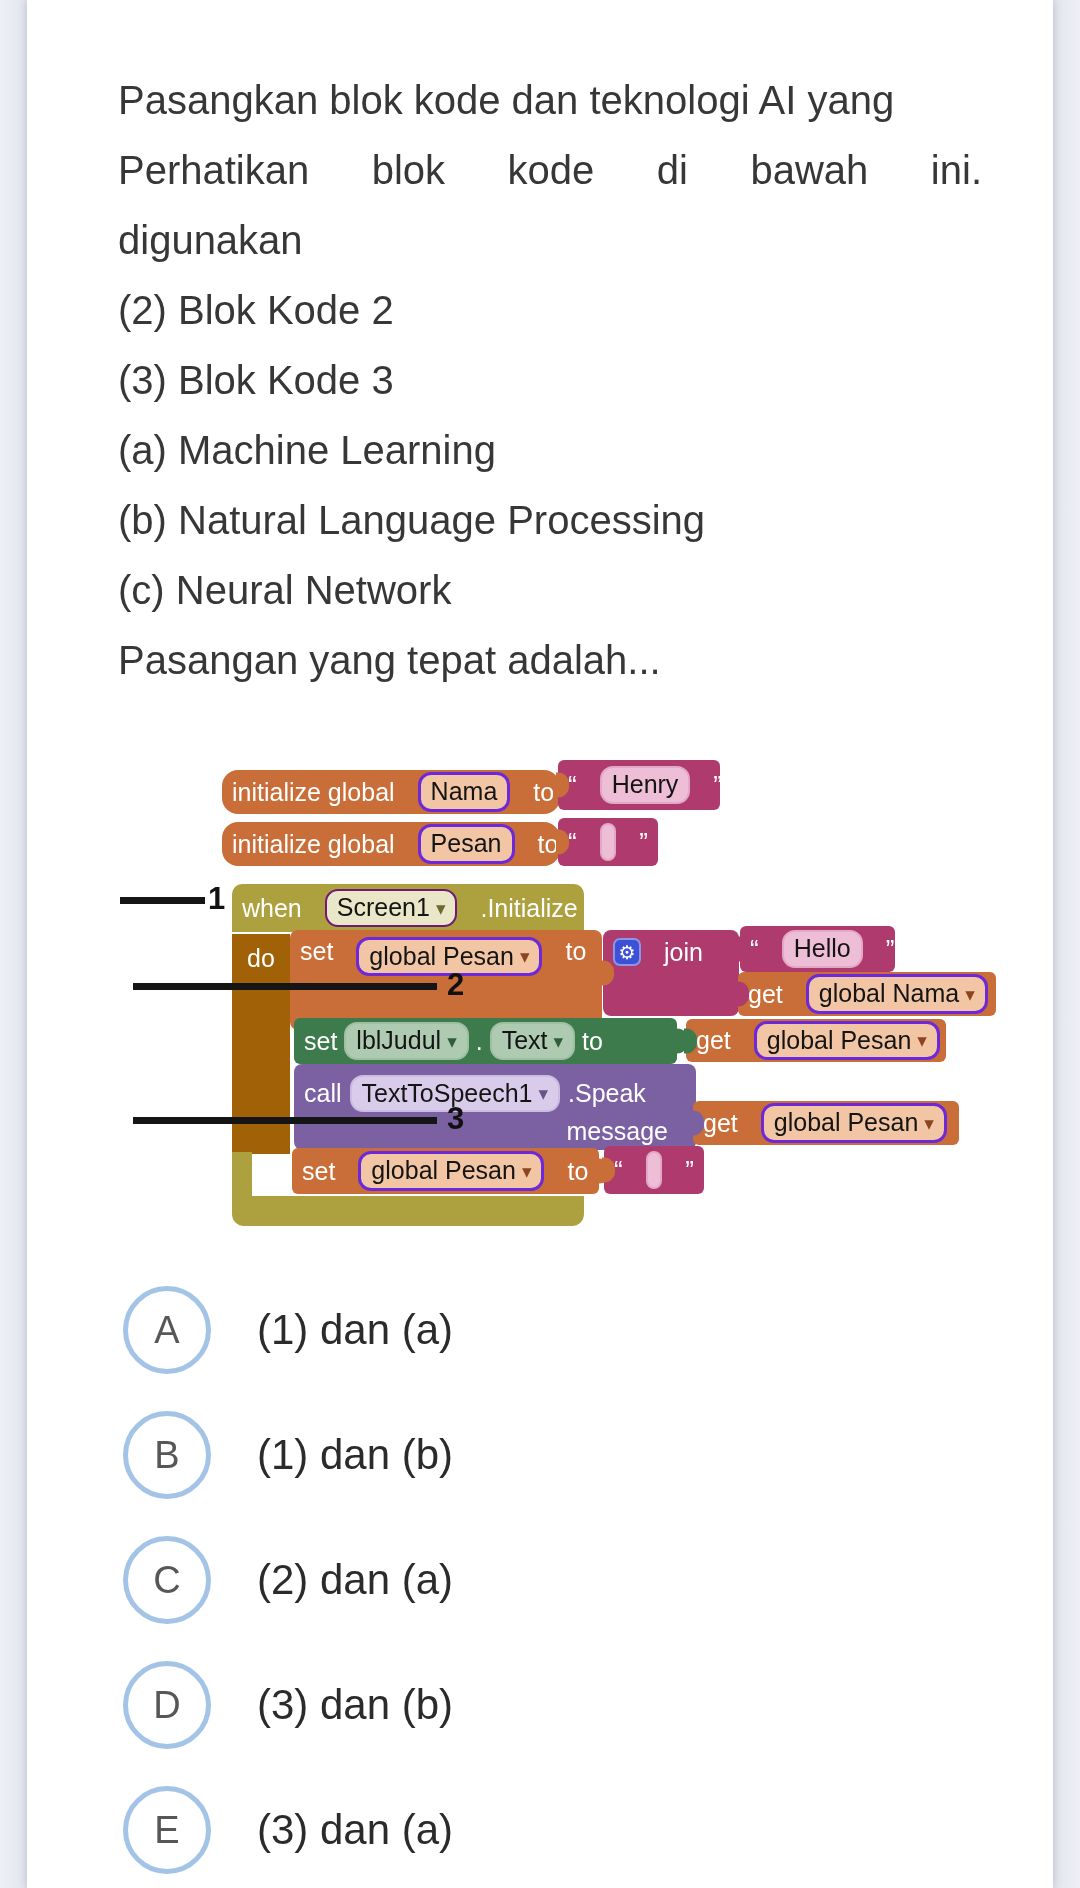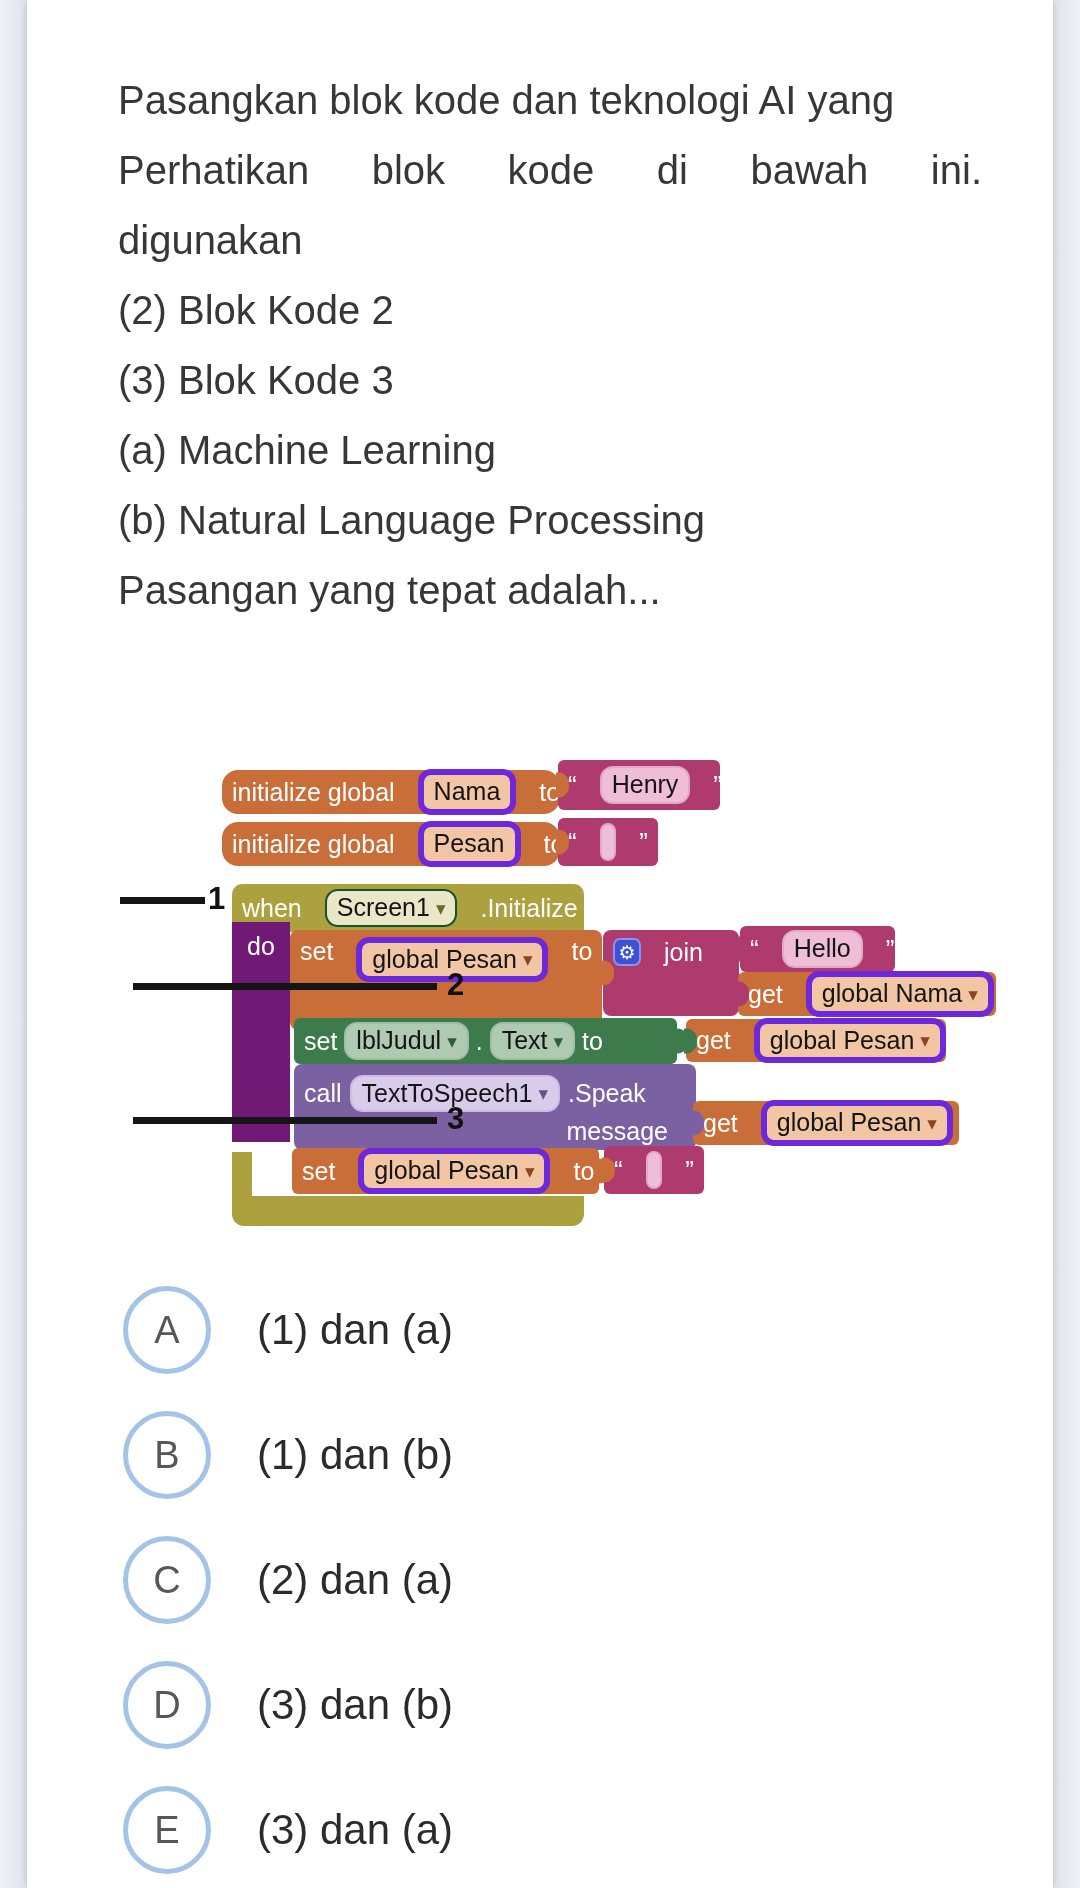--- a/index.html
+++ b/index.html
@@ -28,22 +28,22 @@
          padding:0 10px; font-size:25px; color:#fff; white-space:nowrap;
          border-radius:8px; }
   .b-orange  { background:#C96E38; }
   .b-olive   { background:#ACA03F; }
   .b-green   { background:#3E7B4C; }
   .b-purple  { background:#7C61A2; }
   .b-magenta { background:#AF3B6E; }
 
   .fld { display:inline-flex; align-items:center; gap:6px; padding:1px 10px;
          border-radius:13px; color:#141414; line-height:1.25; }
-  .f-orange { background:#F2C6A4; border:6px solid #6d28d9; }
-  .f-olive  { background:#EAE6C8; border:2px solid #14532d; }
+  .f-orange { background:#F2C6A4; border:3px solid #6d28d9; }
+  .f-olive  { background:#EAE6C8; border:2px solid #701a75; }
   .f-green  { background:#AECBB1; border:2px solid #9FBFA3; }
   .f-purple { background:#D9CCEA; border:2px solid #CDBCE2; }
   .f-pink   { background:#EDBED6; border:2px solid #E2A9C7; }
   .f-pink.empty { width:34px; height:38px; border-radius:10px; padding:0; }
 
   .caret { font-size:19px; line-height:1; }
   .f-orange .caret { color:#8C4520; }
   .f-olive  .caret { color:#6F6930; }
   .f-green  .caret { color:#2F5E3B; }
   .f-purple .caret { color:#66538A; }
@@ -64,22 +64,22 @@
   .tab-from-green::before   { background:#3E7B4C; }
   .tab-from-purple::before  { background:#7C61A2; }
 
   
   .init1   { left:195px; top:25px;  width:338px; height:44px; border-radius:16px; }
   .str-henry { left:531px; top:15px; width:162px; height:50px; border-radius:6px; }
   .init2   { left:195px; top:77px;  width:338px; height:44px; border-radius:16px; }
   .str-empty1 { left:531px; top:73px; width:100px; height:48px; border-radius:6px; }
 
   .when-hdr { left:205px; top:139px; width:352px; height:48px; border-radius:10px 10px 0 0; }
-  .when-col { position:absolute; left:205px; top:177px; width:58px; height:220px;
-              background:#701a75; color:#fff; font-size:25px; text-align:center;
+  .when-col { position:absolute; left:205px; top:189px; width:58px; height:220px;
+              background:#a16207; color:#fff; font-size:25px; text-align:center;
               padding-top:10px; }
   .when-strip { position:absolute; left:205px; top:407px; width:20px; height:44px;
               background:#ACA03F; }
   .when-bar { position:absolute; left:205px; top:451px; width:352px; height:30px;
               background:#ACA03F; border-radius:0 0 12px 12px; }
 
   .set1 { left:263px; top:185px; width:312px; height:100px; align-items:flex-start;
           padding-top:7px; }
   .join { left:576px; top:185px; width:136px; height:86px; align-items:flex-start;
           padding-top:8px; }
@@ -128,20 +128,21 @@
   <div class="card">
 
     <div class="question">
       <div class="q-line">Pasangkan blok kode dan teknologi AI yang</div>
       <div class="q-line justified">Perhatikan blok kode di bawah ini.</div>
       <div class="q-line">digunakan</div>
       <div class="q-line">(2) Blok Kode 2</div>
       <div class="q-line">(3) Blok Kode 3</div>
       <div class="q-line">(a) Machine Learning</div>
       <div class="q-line">(b) Natural Language Processing</div>
+      <div class="q-line">(c) Neural Network</div>
       <div class="q-line">Pasangan yang tepat adalah...</div>
     </div>
 
     <div class="figure">
 
       <div class="blk b-orange init1 tab-r">
         <span>initialize global</span>
         <span class="fld f-orange">Nama</span>
         <span>to</span>
       </div>

